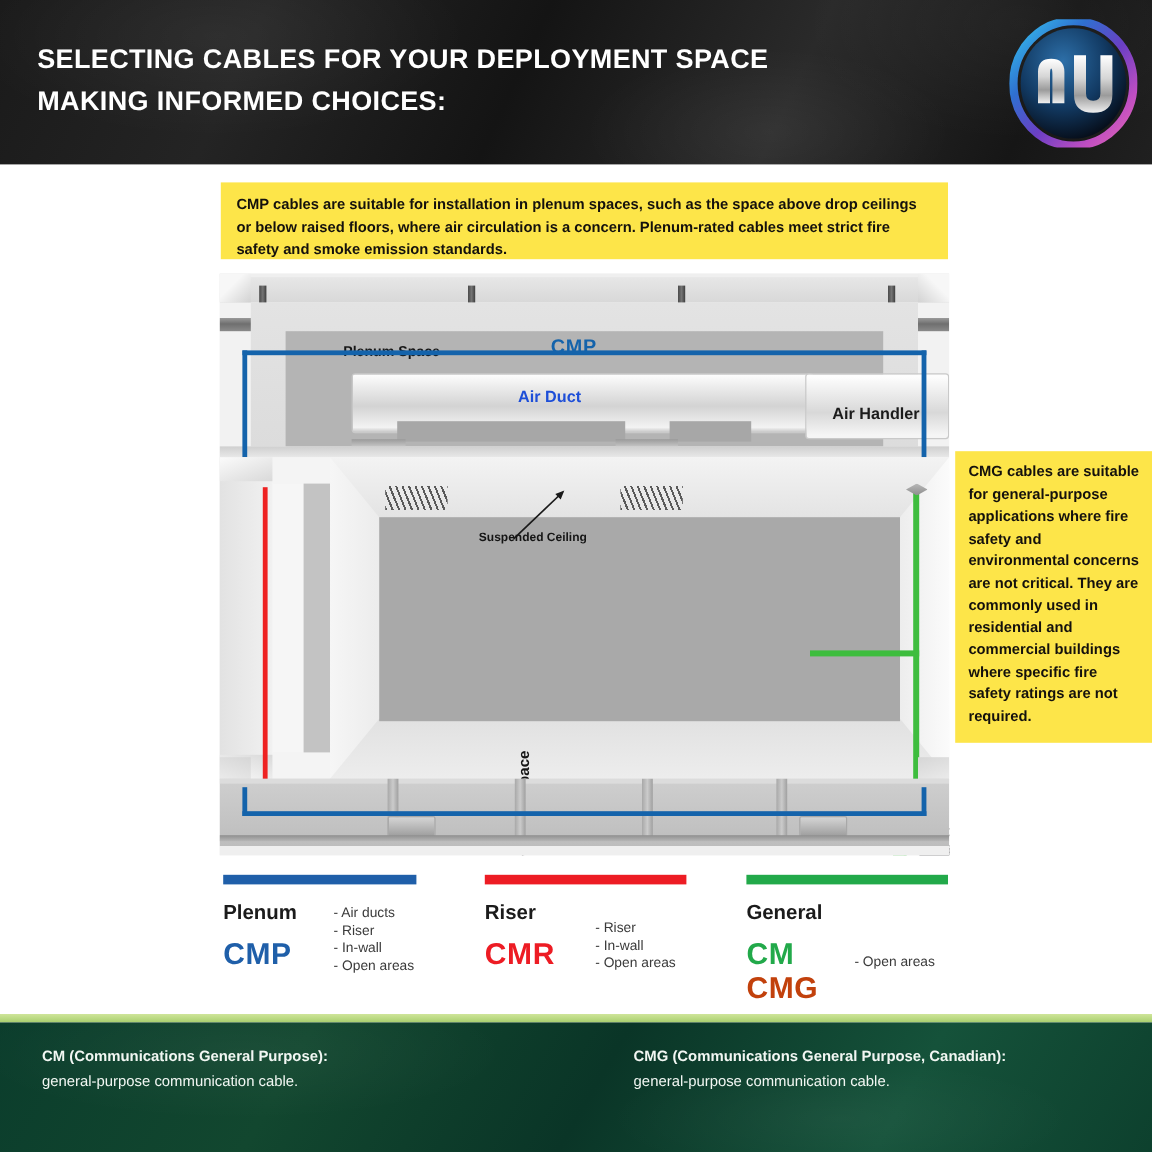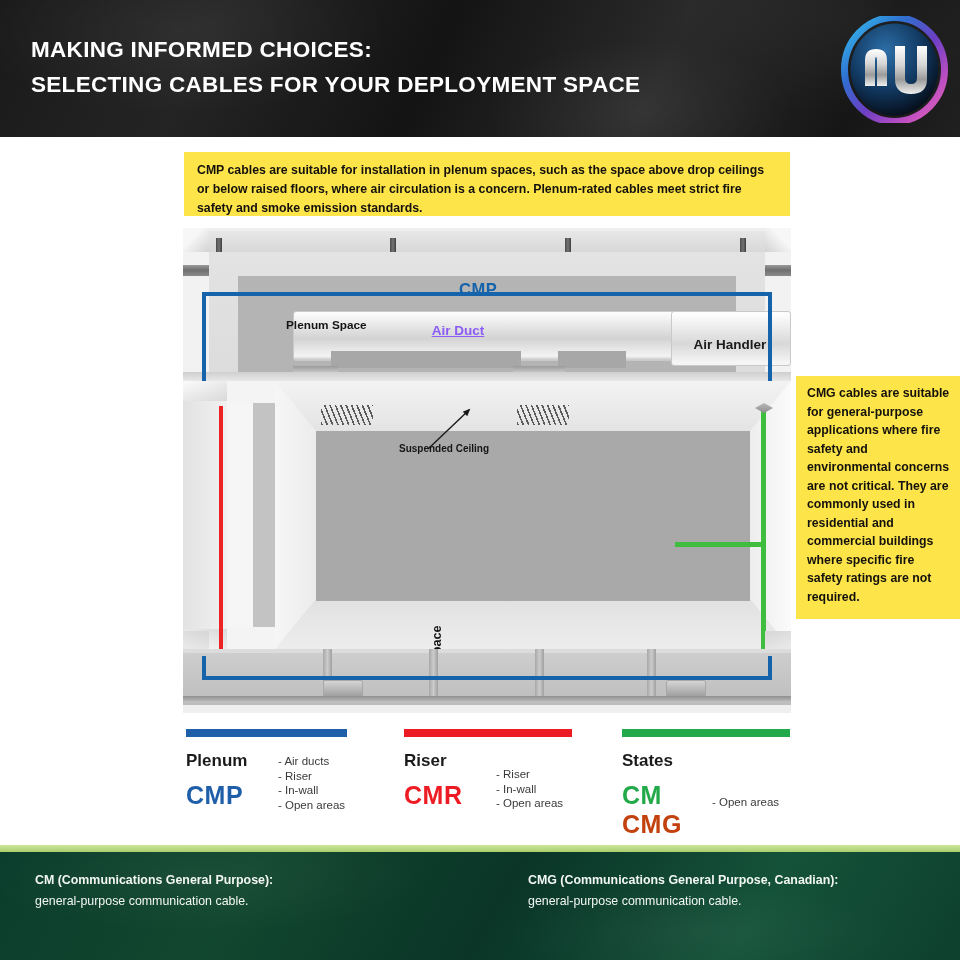--- a/index.html
+++ b/index.html
@@ -82,24 +82,24 @@
   .airduct{position:absolute;left:110px;top:83px;width:383px;height:48px;border-radius:3px;
     background:linear-gradient(180deg,#fcfcfc 2%,#efefef 18%,#d3d3d3 55%,#f3f3f3 92%,#c8c8c8 100%);
     border:1px solid #c9c9c9;}
   .airhandler{position:absolute;left:488px;top:83px;width:118px;height:53px;border-radius:3px;
     background:linear-gradient(180deg,#fdfdfd 4%,#f1f1f1 22%,#d8d8d8 60%,#f5f5f5 95%);
     border:1px solid #c9c9c9;}
   .duct-base{position:absolute;top:123px;height:17px;background:#a7a7a7;}
   .duct-foot{position:absolute;top:138px;height:6px;
     background:linear-gradient(180deg,#9a9a9a,#c4c4c4);}
   .lbl-airduct{position:absolute;left:175px;top:95px;width:200px;text-align:center;
-    font-size:13.5px;font-weight:bold;color:#8b5cf6;text-decoration:underline;}
+    font-size:13.5px;font-weight:bold;color:#1d4ed8;}
   .lbl-airhandler{position:absolute;left:492px;top:109px;width:110px;text-align:center;
     font-size:13.5px;font-weight:bold;color:#1b1b1b;}
-  .lbl-plenum-up{position:absolute;left:103px;top:58px;font-size:11.8px;font-weight:bold;color:#151515;margin-top:32px;}
+  .lbl-plenum-up{position:absolute;left:103px;top:58px;font-size:11.8px;font-weight:bold;color:#151515;}
   .lbl-cmp-up{position:absolute;left:276px;top:52px;font-size:16.5px;font-weight:bold;color:#1463ab;
     letter-spacing:0.6px;}
 
   
   .room{position:absolute;left:0;top:153px;width:608px;height:268px;background:#f4f4f4;}
   .room-wall-l{position:absolute;left:0;top:153px;width:44px;height:268px;
     background:linear-gradient(90deg,#e2e2e2,#f1f1f1);}
   .room-wall-l:before{content:"";position:absolute;left:0;top:0;width:44px;height:20px;
     background:linear-gradient(160deg,#fbfbfb,#d9d9d9);}
   .room-wall-l:after{content:"";position:absolute;left:0;bottom:0;width:44px;height:20px;
@@ -184,22 +184,22 @@
   .footer-h{font-size:12.4px;font-weight:bold;line-height:20px;}
   .footer-b{font-size:12.4px;line-height:22px;font-weight:normal;}
 </style>
 </head>
 <body>
 
 <div class="page">
 
   <div class="header">
     <div class="header-title">
+      <div>SELECTING CABLES FOR YOUR DEPLOYMENT SPACE</div>
       <div>MAKING INFORMED CHOICES:</div>
-      <div>SELECTING CABLES FOR YOUR DEPLOYMENT SPACE</div>
     </div>
     <div class="logo">
       <svg width="107" height="107" viewBox="0 0 107 107">
         <defs>
           <linearGradient id="ringg" x1="0" y1="0" x2="1" y2="1">
             <stop offset="0%" stop-color="#35c8f0"></stop>
             <stop offset="30%" stop-color="#2f6fd0"></stop>
             <stop offset="55%" stop-color="#6b3fc4"></stop>
             <stop offset="80%" stop-color="#c04ec2"></stop>
             <stop offset="100%" stop-color="#e86bb0"></stop>
@@ -332,21 +332,21 @@
       <div class="legend-code" style="left:0;top:68px;color:#ed1c24">CMR</div>
       <div class="legend-list" style="left:92px;top:54px">
         <div>- Riser</div>
         <div>- In-wall</div>
         <div>- Open areas</div>
       </div>
     </div>
 
     <div class="legend-col" style="left:622px;width:180px">
       <div class="legend-bar" style="left:0;width:168px;background:#22a94a"></div>
-      <div class="legend-name" style="left:0;top:38px">States</div>
+      <div class="legend-name" style="left:0;top:38px">General</div>
       <div class="legend-code" style="left:0;top:68px;color:#22a94a">CM</div>
       <div class="legend-code" style="left:0;top:97px;color:#c2410c">CMG</div>
       <div class="legend-list" style="left:90px;top:82px">
         <div>- Open areas</div>
       </div>
     </div>
   </div>
 
   <div class="footer-rule"></div>
   <div class="footer">

